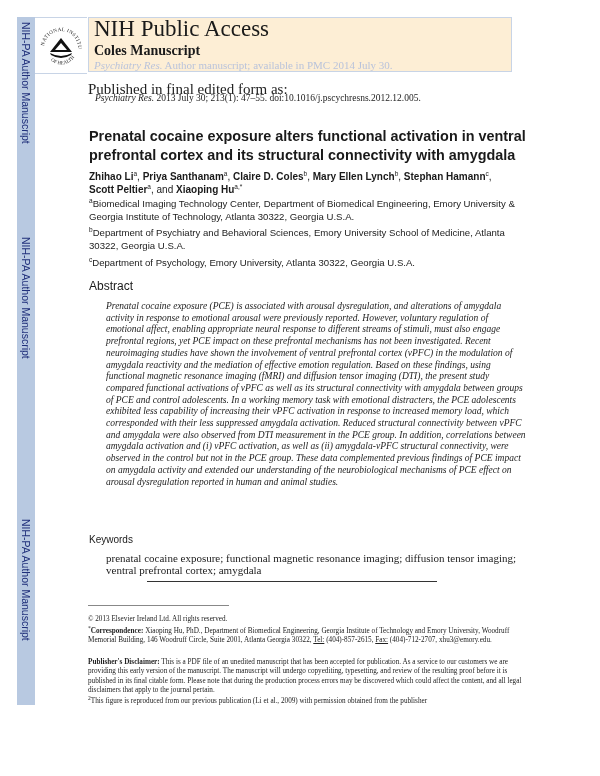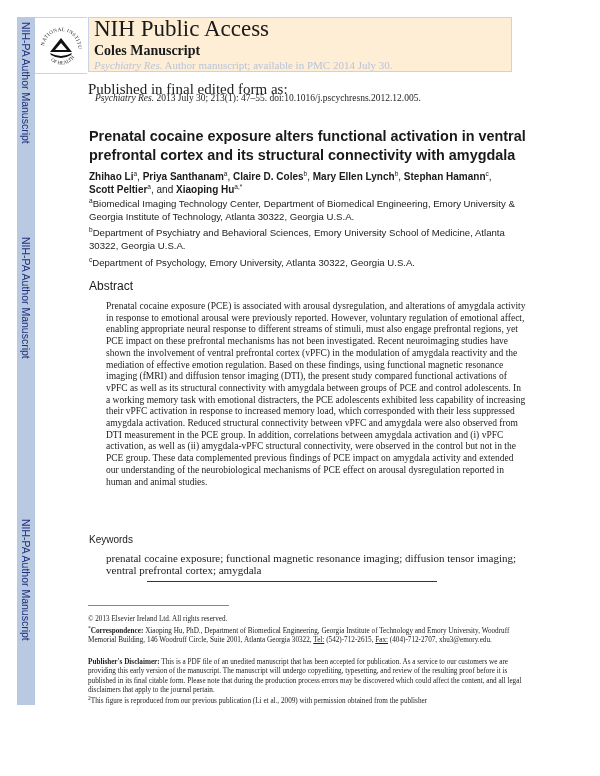--- a/index.html
+++ b/index.html
@@ -14,21 +14,21 @@
   .h-avail i { font-style:italic; }
   .pub-line1 { position:absolute; left:88px; top:81px; font-size:15px; color:#222; }
   .pub-line2 { position:absolute; left:95px; top:93px; font-size:9.5px; color:#222; white-space:nowrap; }
   .pub-line2 i { font-style:italic; }
   .title { position:absolute; left:89px; top:127px; width:440px; font-family:"Liberation Sans", sans-serif; font-weight:bold; font-size:14.4px; line-height:19px; color:#1a1a1a; }
   .authors { position:absolute; left:89px; top:170px; width:440px; font-family:"Liberation Sans", sans-serif; font-weight:bold; font-size:10px; line-height:13px; color:#1a1a1a; }
   .authors .plain { font-weight:normal; }
   .authors sup, .aff sup { font-size:6.5px; font-weight:normal; vertical-align:4px; line-height:0; }
   .aff { position:absolute; left:89px; width:440px; font-family:"Liberation Sans", sans-serif; font-size:9.6px; line-height:13px; color:#222; }
   .h2 { position:absolute; left:89px; font-family:"Liberation Sans", sans-serif; font-weight:normal; color:#1a1a1a; }
-  .abstract-body { position:absolute; left:106px; top:301px; width:420px; font-size:9.5px; line-height:11.7px; color:#222; text-align:left; }
+  .abstract-body { position:absolute; left:106px; top:301px; width:420px; font-size:9.5px; line-height:11.7px; color:#222; text-align:left;font-style:italic; }
   .kw-body { position:absolute; left:106px; top:553px; width:420px; font-size:11px; line-height:11.7px; color:#222; }
   .rule-center { position:absolute; left:147px; top:581px; width:290px; height:1px; background:#333; }
   .rule-foot { position:absolute; left:88px; top:605px; width:141px; height:1px; background:#888; }
   .foot { position:absolute; left:88px; width:440px; font-size:7.2px; line-height:9.4px; color:#222; }
   .foot b { font-weight:bold; }
   .foot u { text-decoration:underline; }
   .foot sup { font-size:5.5px; vertical-align:3px; line-height:0; }
 </style>
 </head>
 <body>
@@ -81,15 +81,15 @@
 <div class="h2" style="top:279px; font-size:12px;">Abstract</div>
 <div class="abstract-body">Prenatal cocaine exposure (PCE) is associated with arousal dysregulation, and alterations of amygdala activity in response to emotional arousal were previously reported. However, voluntary regulation of emotional affect, enabling appropriate neural response to different streams of stimuli, must also engage prefrontal regions, yet PCE impact on these prefrontal mechanisms has not been investigated. Recent neuroimaging studies have shown the involvement of ventral prefrontal cortex (vPFC) in the modulation of amygdala reactivity and the mediation of effective emotion regulation. Based on these findings, using functional magnetic resonance imaging (fMRI) and diffusion tensor imaging (DTI), the present study compared functional activations of vPFC as well as its structural connectivity with amygdala between groups of PCE and control adolescents. In a working memory task with emotional distracters, the PCE adolescents exhibited less capability of increasing their vPFC activation in response to increased memory load, which corresponded with their less suppressed amygdala activation. Reduced structural connectivity between vPFC and amygdala were also observed from DTI measurement in the PCE group. In addition, correlations between amygdala activation and (i) vPFC activation, as well as (ii) amygdala-vPFC structural connectivity, were observed in the control but not in the PCE group. These data complemented previous findings of PCE impact on amygdala activity and extended our understanding of the neurobiological mechanisms of PCE effect on arousal dysregulation reported in human and animal studies.</div>
 
 <div class="h2" style="top:534px; font-size:10px;">Keywords</div>
 <div class="kw-body">prenatal cocaine exposure; functional magnetic resonance imaging; diffusion tensor imaging; ventral prefrontal cortex; amygdala</div>
 
 <div class="rule-center"></div>
 <div class="rule-foot"></div>
 
 <div class="foot" style="top:615px;">© 2013 Elsevier Ireland Ltd. All rights reserved.</div>
-<div class="foot" style="top:627px;"><sup>*</sup><b>Correspondence:</b><span> Xiaoping Hu, PhD., Department of Biomedical Engineering, Georgia Institute of Technology and Emory University, Woodruff Memorial Building, 146 Woodruff Circle, Suite 2001, Atlanta Georgia 30322, </span><u>Tel:</u><span> (542)-712-2615, </span><u>Fax:</u><span> (404)-712-2707, xhu3@emory.edu.</span></div>
+<div class="foot" style="top:627px;"><sup>*</sup><b>Correspondence:</b><span> Xiaoping Hu, PhD., Department of Biomedical Engineering, Georgia Institute of Technology and Emory University, Woodruff Memorial Building, 146 Woodruff Circle, Suite 2001, Atlanta Georgia 30322, </span><u>Tel:</u><span> (404)-857-2615, </span><u>Fax:</u><span> (404)-712-2707, xhu3@emory.edu.</span></div>
 <div class="foot" style="top:658px;"><b>Publisher's Disclaimer:</b><span> This is a PDF file of an unedited manuscript that has been accepted for publication. As a service to our customers we are providing this early version of the manuscript. The manuscript will undergo copyediting, typesetting, and review of the resulting proof before it is published in its final citable form. Please note that during the production process errors may be discovered which could affect the content, and all legal disclaimers that apply to the journal pertain.</span></div>
 <div class="foot" style="top:697px;"><sup>2</sup><span>This figure is reproduced from our previous publication (Li et al., 2009) with permission obtained from the publisher</span></div>
 
 </body></html>

